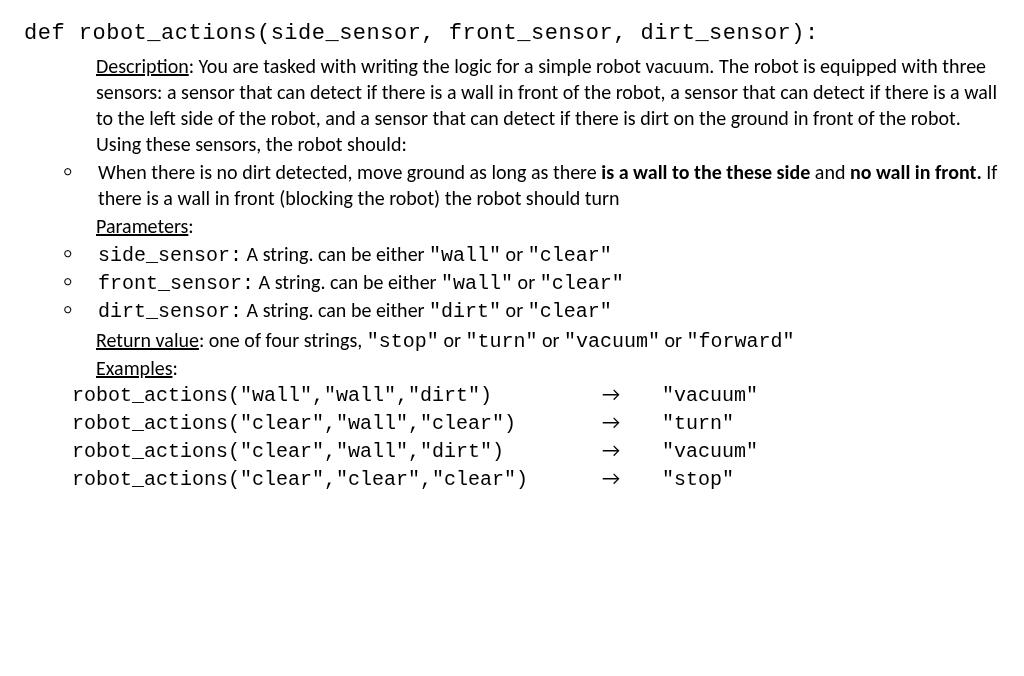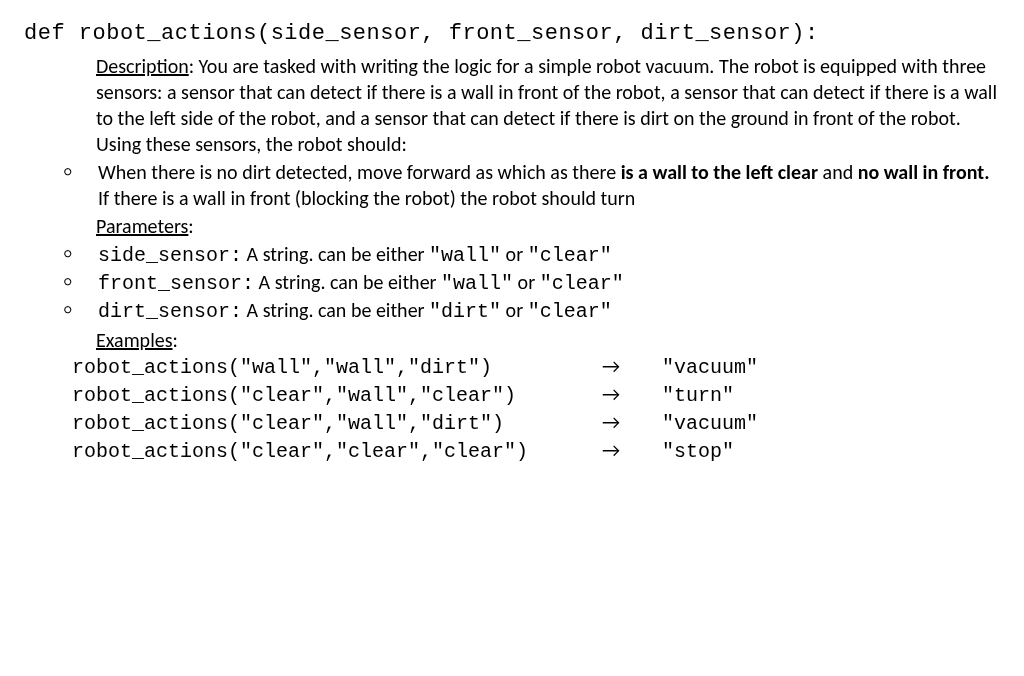--- a/index.html
+++ b/index.html
@@ -71,41 +71,44 @@
 <div class="page">
 
   <div class="signature">def robot_actions(side_sensor, front_sensor, dirt_sensor):</div>
 
   <div class="block">
     <span class="u">Description</span><span>: You are tasked with writing the logic for a simple robot vacuum. The robot is equipped with three sensors: a sensor that can detect if there is a wall in front of the robot, a sensor that can detect if there is a wall to the left side of the robot, and a sensor that can detect if there is dirt on the ground in front of the robot. Using these sensors, the robot should:</span>
   </div>
 
   <ul class="bullets block">
     <li>
-      <span>When there is no dirt detected, move forward as which as there </span><span class="b">is a wall to the left clear</span><span> and </span><span class="b">no wall in front.</span><span> If there is a wall in front (blocking the robot) the robot should turn</span>
+      <span>When there is no dirt detected, move ground as long as there </span><span class="b">is a wall to the these side</span><span> and </span><span class="b">no wall in front.</span><span> If there is a wall in front (blocking the robot) the robot should turn</span>
     </li>
   </ul>
 
 
   <div class="block">
     <span class="u">Parameters</span><span>:</span>
   </div>
 
   <ul class="bullets block">
     <li>
       <span class="inline-mono">side_sensor:</span><span> A string. can be either </span><span class="inline-mono">"wall"</span><span> or </span><span class="inline-mono">"clear"</span>
     </li>
     <li>
       <span class="inline-mono">front_sensor:</span><span> A string. can be either </span><span class="inline-mono">"wall"</span><span> or </span><span class="inline-mono">"clear"</span>
     </li>
     <li>
       <span class="inline-mono">dirt_sensor:</span><span> A string. can be either </span><span class="inline-mono">"dirt"</span><span> or </span><span class="inline-mono">"clear"</span>
     </li>
   </ul>
 
+  <div class="block">
+    <span class="u">Return value</span><span>: one of four strings, </span><span class="inline-mono">"stop"</span><span> or </span><span class="inline-mono">"turn"</span><span> or </span><span class="inline-mono">"vacuum"</span><span> or </span><span class="inline-mono">"forward"</span>
+  </div>
 
   <div class="block">
     <span class="u">Examples</span><span>:</span>
   </div>
 
   <div class="block examples">
     <div class="row">
       <span class="call">robot_actions("wall","wall","dirt")</span>
       <span class="arrow">→</span>
       <span class="result">"vacuum"</span>

